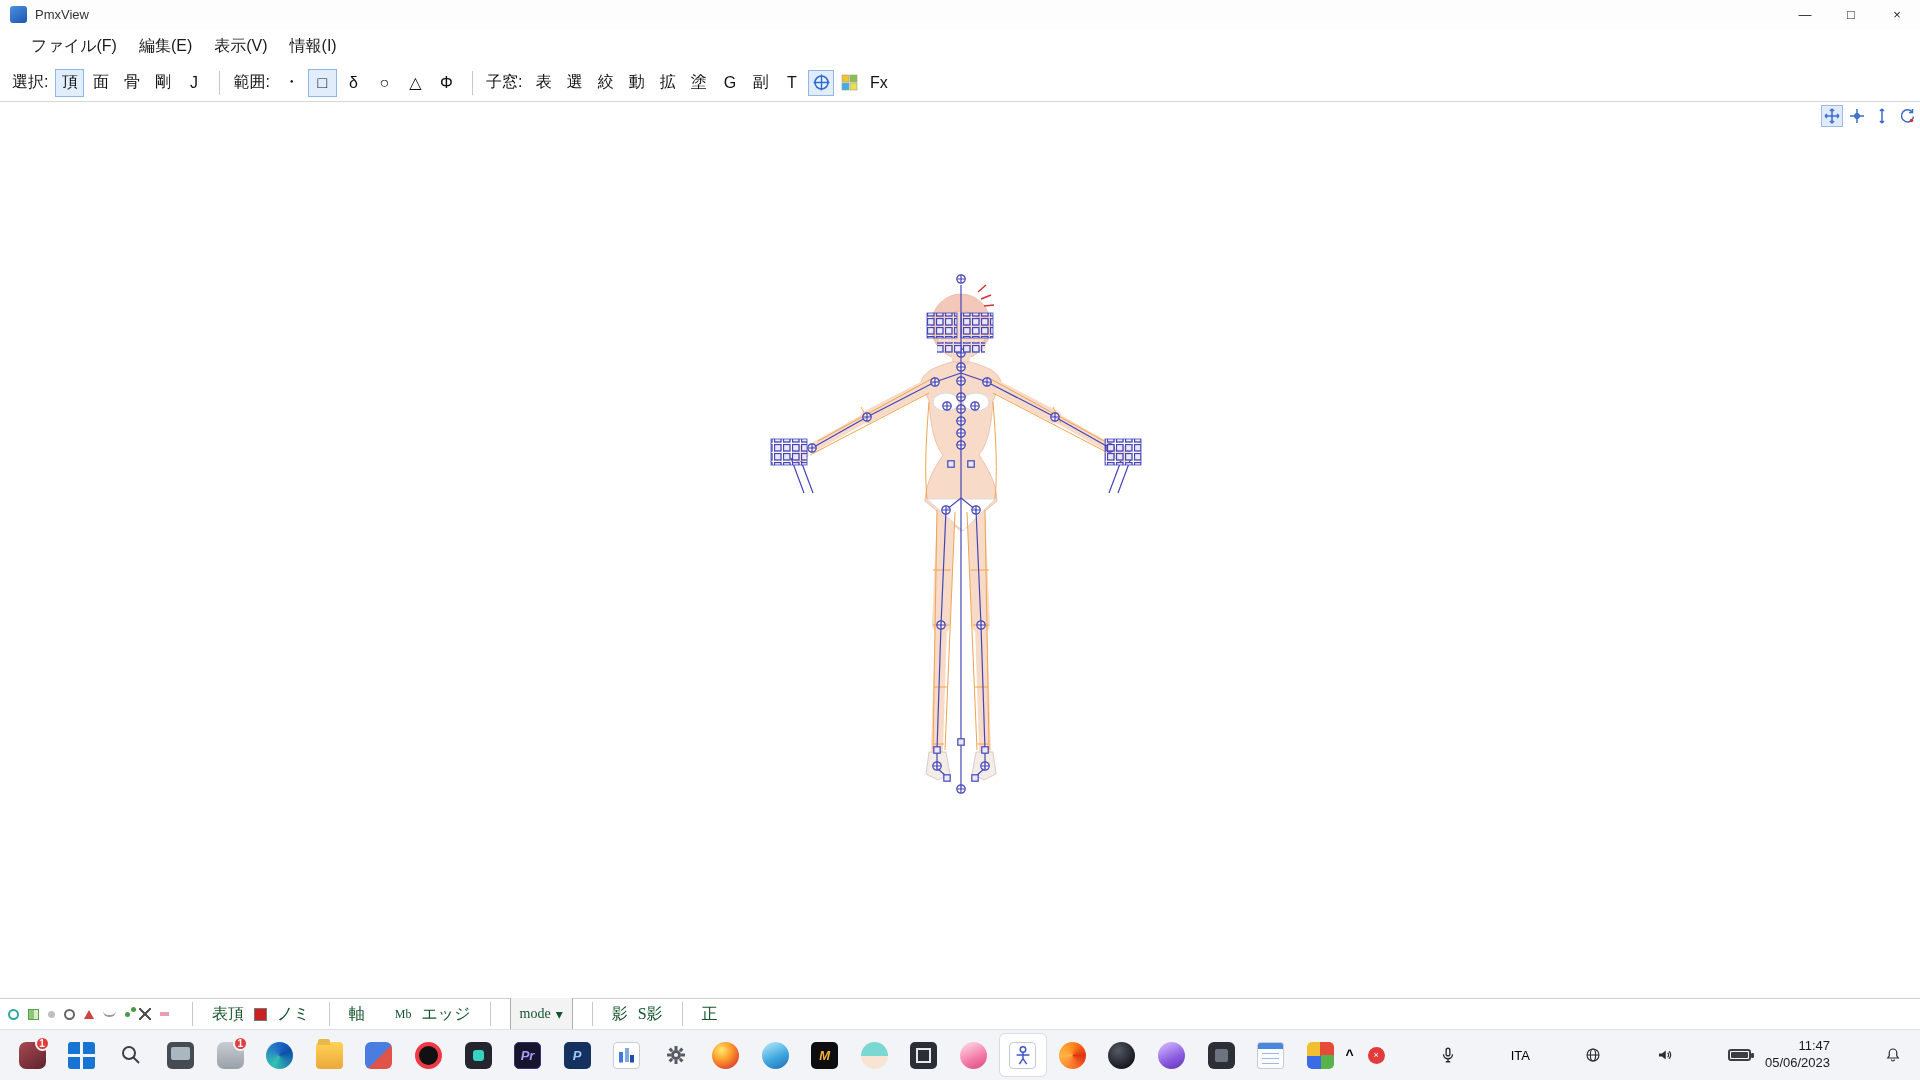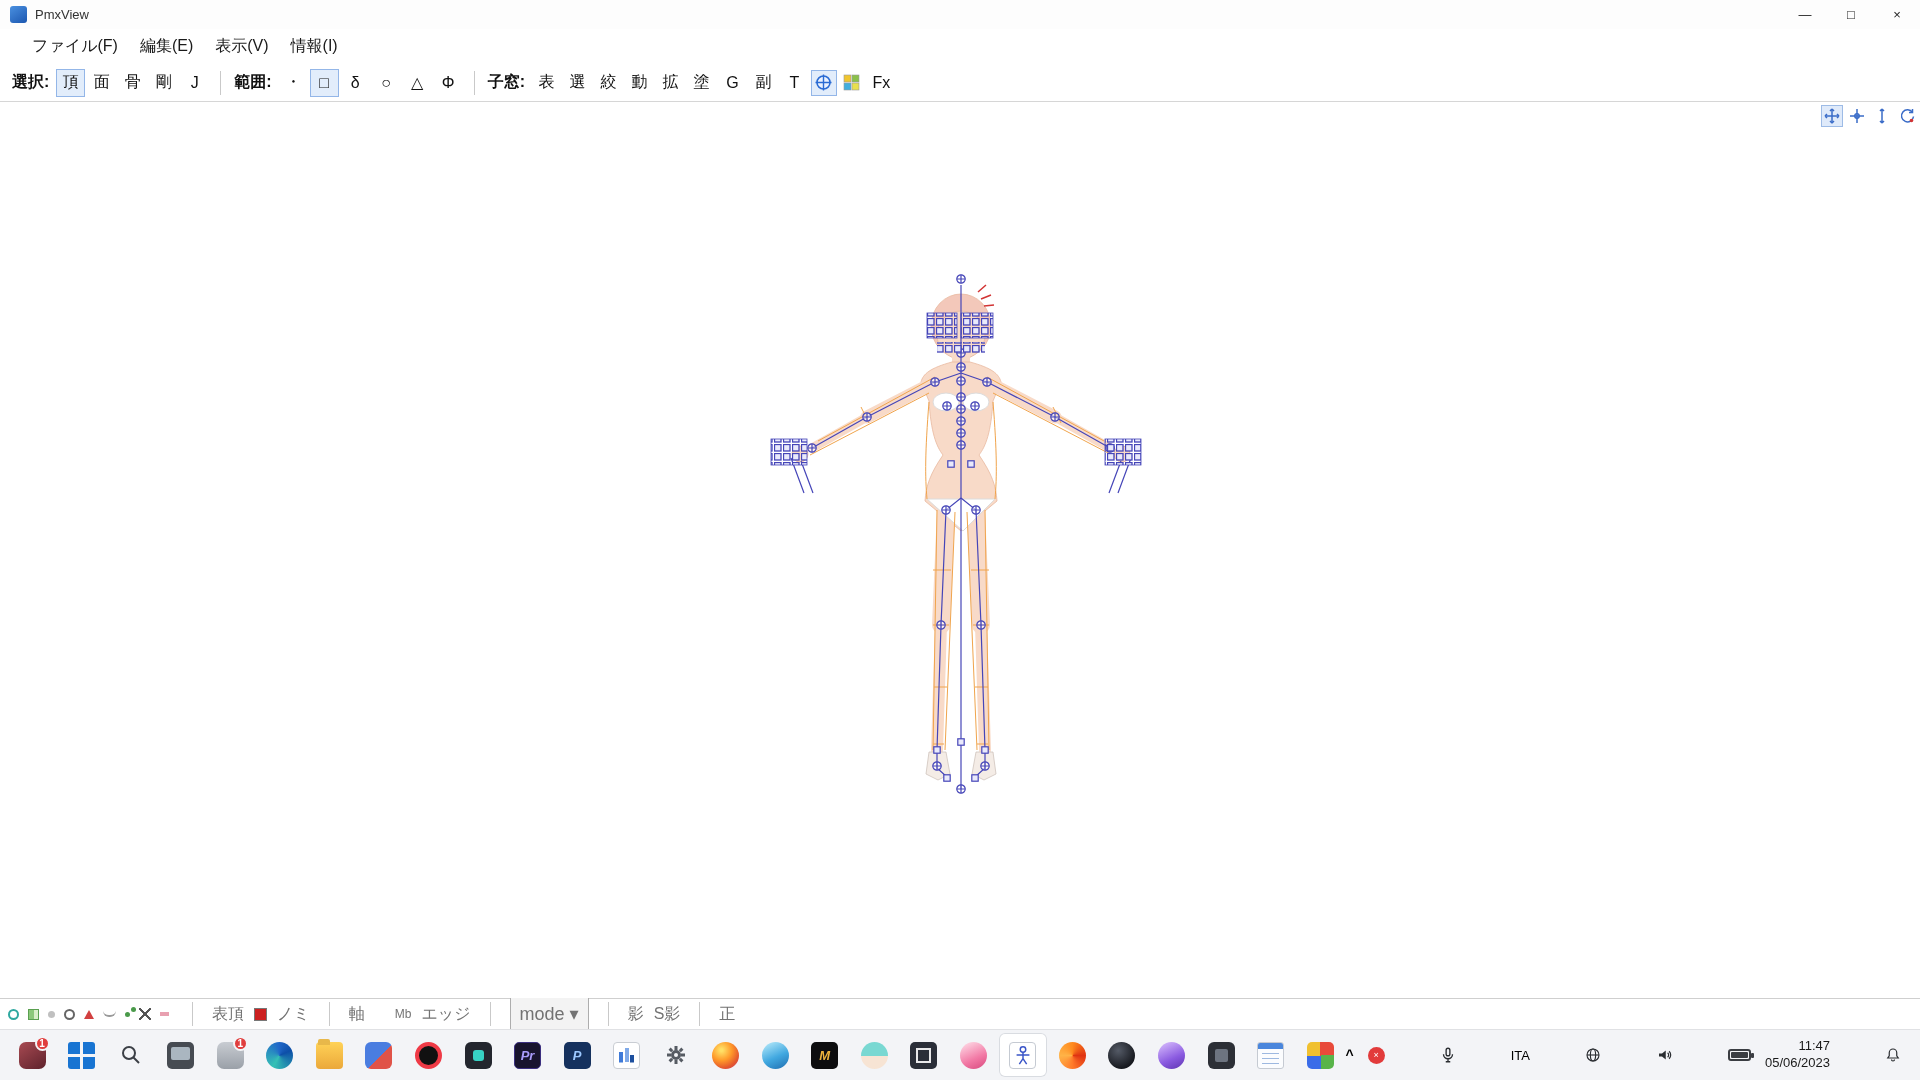--- a/index.html
+++ b/index.html
@@ -7,44 +7,44 @@
   body { font-family:"Liberation Sans","DejaVu Sans",sans-serif; background:#fff; color:#1a1a1a; }
   .screen { width:1920px; height:1080px; display:flex; flex-direction:column; }
 
   
   .titlebar { height:29px; background:#fdfdfd; display:flex; align-items:center; font-size:13px; color:#333; }
   .app-ic { width:17px; height:17px; margin:0 8px 0 10px; background:linear-gradient(145deg,#4a90e0,#1c57b0); border-radius:3px; }
   .win-controls { margin-left:auto; display:flex; height:100%; }
   .win-btn { width:46px; height:100%; display:flex; align-items:center; justify-content:center; font-size:13px; color:#222; background:none; border:none; }
 
   
-  .menubar { height:35px; background:#fff; display:flex; align-items:center; font-size:16px; padding:0 0;margin-left:21px; }
+  .menubar { height:35px; background:#fff; display:flex; align-items:center; font-size:16px; padding:0 20px; }
   .menu-item { padding:4px 11px; cursor:default; }
 
   
   .toolbar { height:38px; background:#fff; border-bottom:1px solid #d6d6d6; display:flex; align-items:center; font-size:16px; padding:0 10px; gap:2px; }
-  .tb-label { margin:0 5px 0 2px; color:#111;font-weight:bold; }
+  .tb-label { margin:0 5px 0 2px; color:#111; }
   .tb-btn { min-width:29px; height:28px; border:1px solid transparent; background:none; font-size:16px; font-family:inherit; color:#111; }
   .tb-btn.selected { border:1px solid #93b6e8; background:#e2edfb; }
   .tb-icon-btn { width:26px; height:26px; border:1px solid transparent; background:none; display:flex; align-items:center; justify-content:center; }
   .tb-icon-btn.selected { border:1px solid #93b6e8; background:#e2edfb; }
   .sep { width:1px; height:24px; background:#c9c9c9; margin:0 9px; }
 
   
   .viewport { position:relative; height:896px; background:#fff; }
   .viewport svg.model { position:absolute; inset:0; }
   .vp-tools { position:absolute; top:3px; right:2px; display:flex; gap:3px; }
   .vp-tool { width:22px; height:22px; display:flex; align-items:center; justify-content:center; border:1px solid transparent; background:none; }
   .vp-tool.sel { background:#dfeafa; border-color:#9dbbe6; }
 
   
   .bottombar { height:31px; background:#fff; border-top:1px solid #cfcfcf; display:flex; align-items:center; font-size:16px; padding:0 8px; gap:10px; }
-  .bb-btn { background:none; border:none; font-size:16px; font-family:Liberation Sans, sans-serif; color:#737373; display:flex; align-items:center; gap:5px; }
+  .bb-btn { background:none; border:none; font-size:16px; font-family:Liberation Serif, serif; color:#14532d; display:flex; align-items:center; gap:5px; }
   .bb-btn.small { font-size:12px;padding-left:20px; }
-  .mode-btn { border:1px solid #adadad; background:#f3f3f3; border-radius:2px; padding:18px 9px; font-size:18px; }
+  .mode-btn { border:1px solid #adadad; background:#f3f3f3; border-radius:2px; padding:18px 9px; font-size:14px; }
   .chip { width:13px; height:13px; background:#cc2020; border:1px solid #777; display:inline-block; }
   .mini { display:flex; gap:9px; align-items:center; margin-right:4px; }
   .mi { display:inline-block; }
   .mi1 { width:11px;height:11px;border:2px solid #2fa8a0;border-radius:50%; }
   .mi2 { width:11px;height:11px;border:1px solid #5aa050;background:linear-gradient(90deg,#8cc87a 50%,#d8eec8 50%); }
   .mi3 { width:7px;height:7px;background:#c0c0c0;border-radius:50%; }
   .mi4 { width:11px;height:11px;border:2px solid #666;border-radius:50%; }
   .mi5 { width:0;height:0;border-left:5px solid transparent;border-right:5px solid transparent;border-bottom:9px solid #d24040; }
   .mi6 { width:13px;height:6px;border-bottom:2px solid #9a9a9a;border-radius:0 0 7px 7px; }
   .mi7 { width:5px;height:5px;background:#4a9a4a;border-radius:50%;box-shadow:6px -5px 0 #4a9a4a; }

